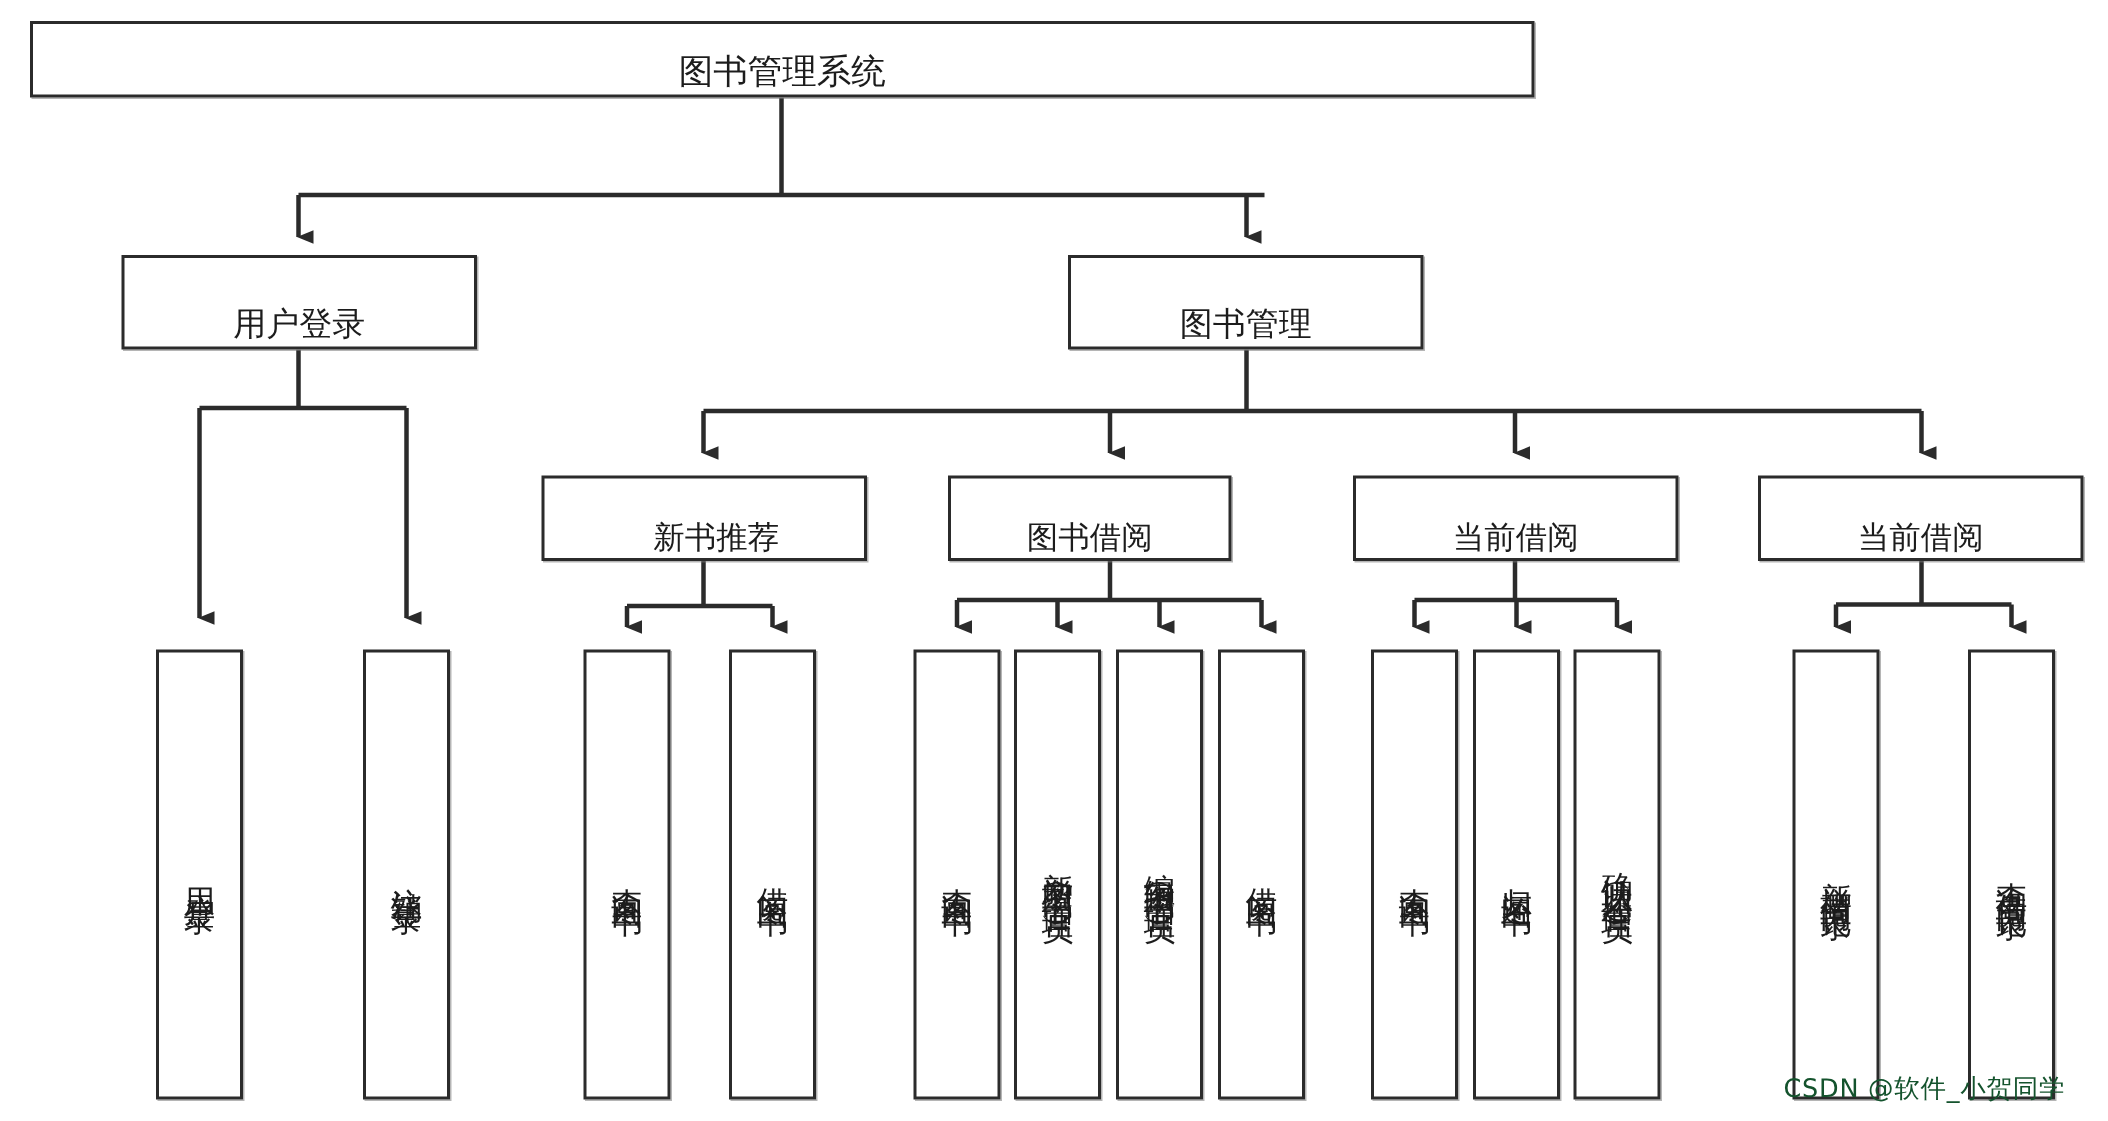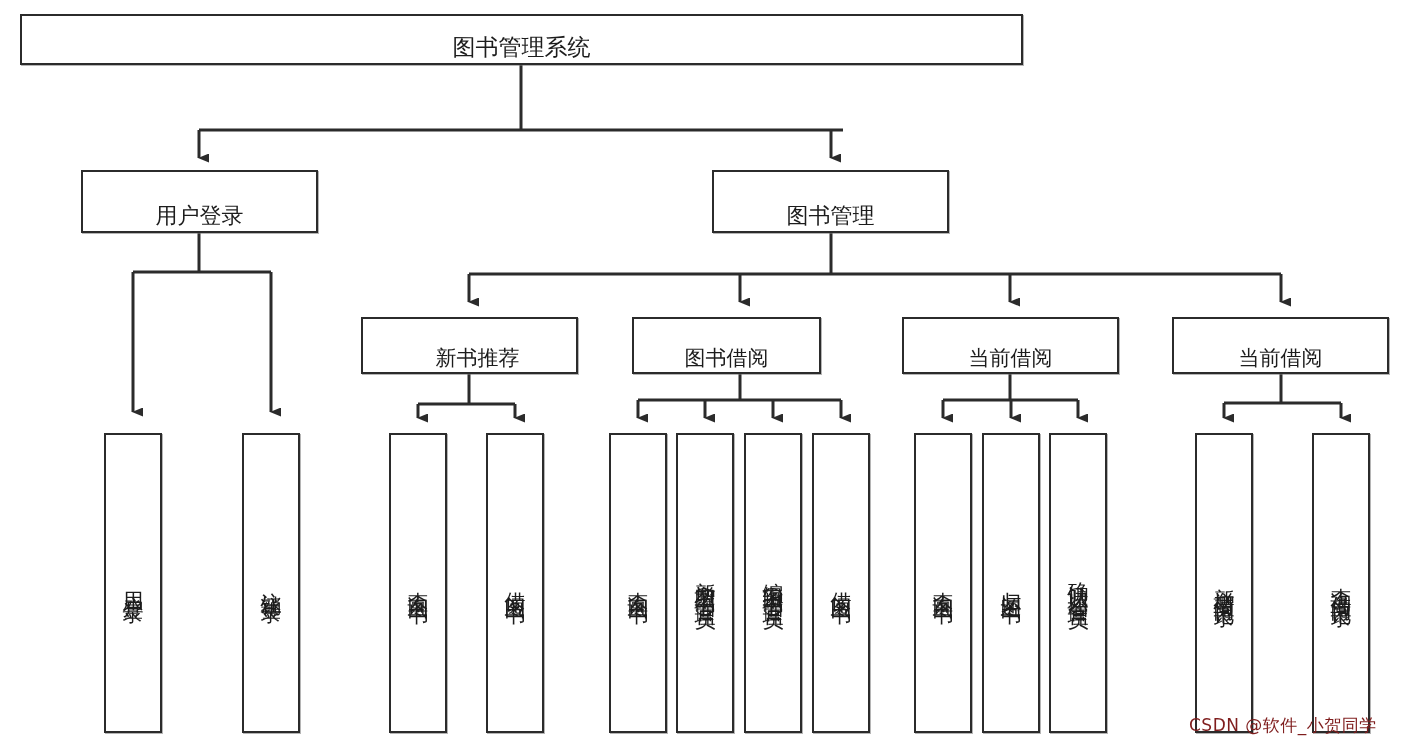--- a/index.html
+++ b/index.html
@@ -60,21 +60,21 @@
   }
   .node .node-label {
     display: block;
     text-align: center;
   }
   #watermark {
     position: absolute;
     left: 1189px;
     top: 714px;
     font-size: 17px;
-    color: #7f1d1d;
+    color: #14532d;
     letter-spacing: 0.5px;
     white-space: nowrap;
     font-family: "DejaVu Sans", "Liberation Sans", sans-serif;
   }
 </style>
 </head>
 <body>
 
 <div id="diagram-canvas">
 

